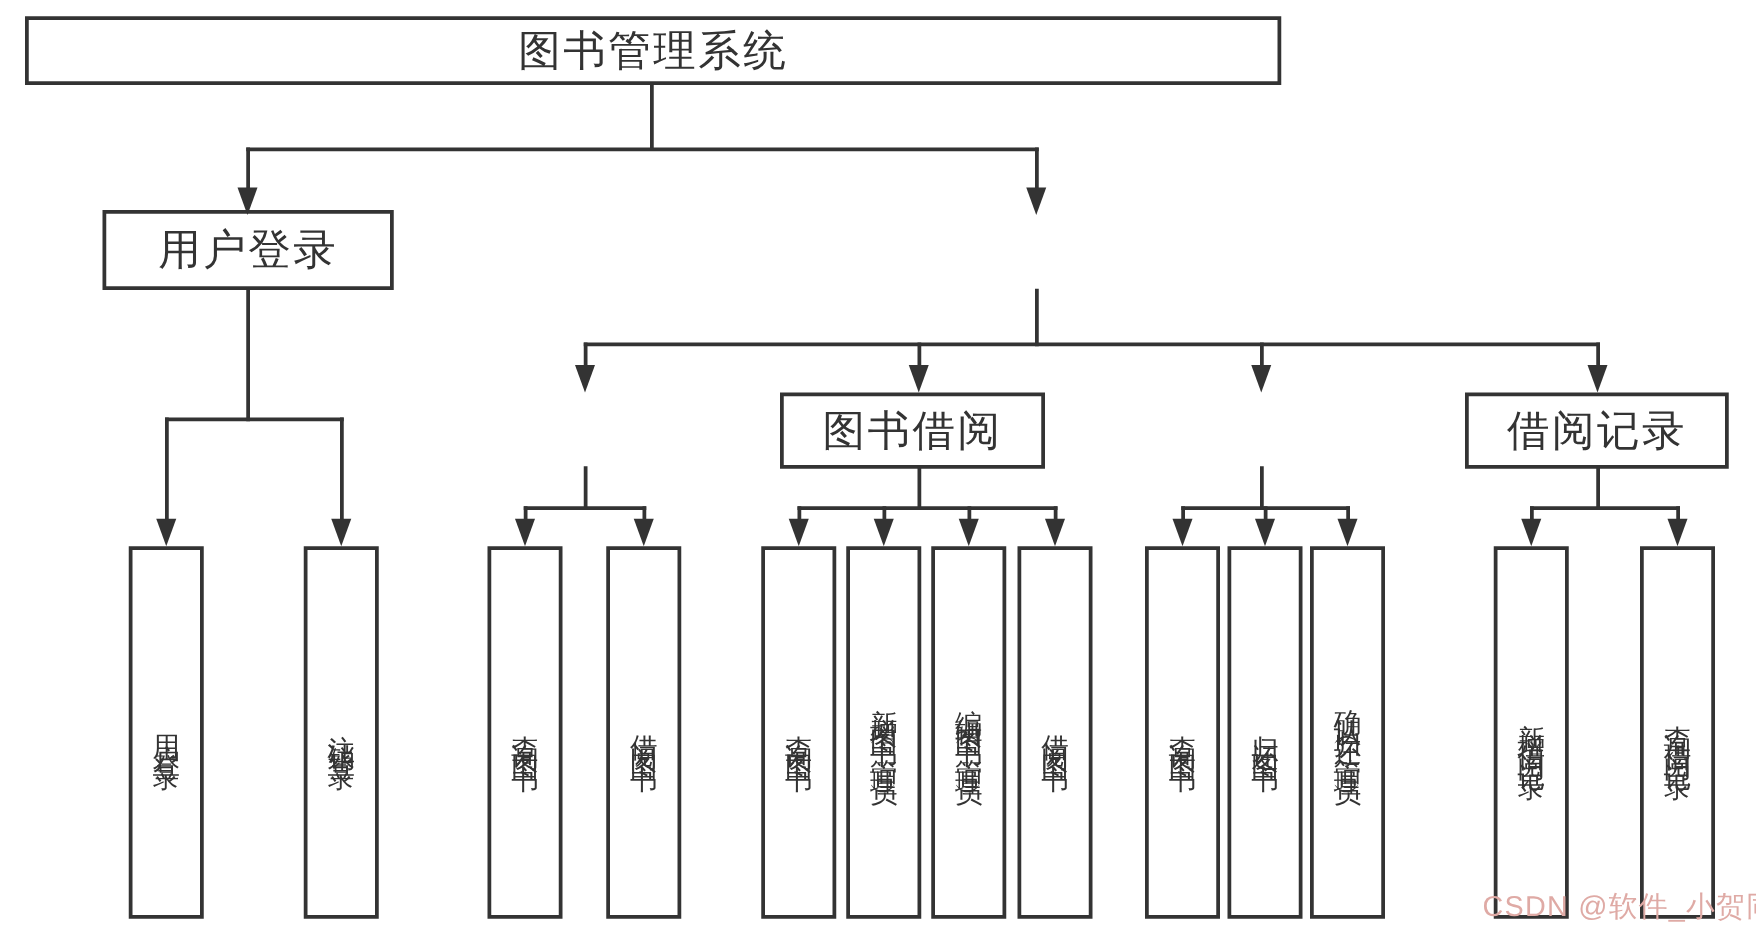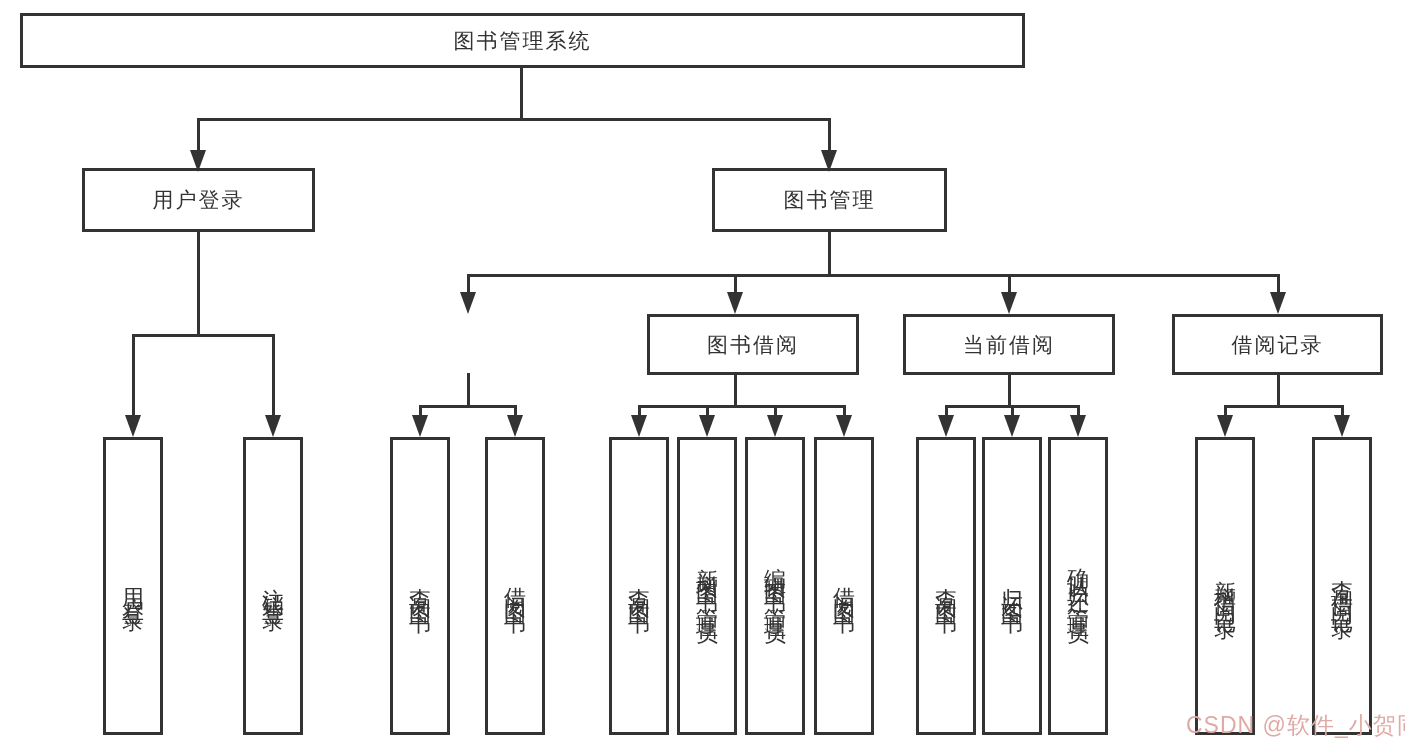--- a/index.html
+++ b/index.html
@@ -8,21 +8,21 @@
   html,body{margin:0;padding:0;background:#fff;}
   .canvas{
     position:relative; width:1405px; height:747px; background:var(--bg);
     font-family:"Liberation Sans", sans-serif; color:var(--text); overflow:hidden;
   }
   .box{
     position:absolute; box-sizing:border-box; background:#fff;
     border:3px solid var(--border);
     display:flex; align-items:center; justify-content:center;
   }
-  .hbox .lbl{ font-size:21px; letter-spacing:2px; white-space:nowrap; }
+  .hbox .lbl{ font-size:34px; letter-spacing:2px; white-space:nowrap; }
   .vbox .lbl{
     writing-mode:vertical-rl; font-size:22px; letter-spacing:8px;
     line-height:1; white-space:nowrap;
   }
   .ln{ position:absolute; background:var(--line); }
   .arrow{ position:absolute; width:16px; }
   .arrow .stem{
     position:absolute; left:6.5px; top:0; width:3px; height:calc(100% - 20px);
     background:var(--line); display:block;
   }
@@ -41,29 +41,23 @@
 
 <div class="canvas">
 
   <div class="box hbox" style="left:20px;top:13px;width:1005px;height:55px">
     <span class="lbl">图书管理系统</span>
   </div>
 
   <div class="box hbox" style="left:82px;top:168px;width:233px;height:64px">
     <span class="lbl">用户登录</span>
   </div>
-  <div class="box hbox" style="left:712px;top:168px;width:235px;height:64px">
-    <span class="lbl">图书管理</span>
-  </div>
-
-  <div class="box hbox" style="left:647px;top:314px;width:212px;height:61px">
+
+  <div class="box hbox" style="left:624px;top:314px;width:212px;height:61px">
     <span class="lbl">图书借阅</span>
-  </div>
-  <div class="box hbox" style="left:903px;top:314px;width:212px;height:61px">
-    <span class="lbl">当前借阅</span>
   </div>
   <div class="box hbox" style="left:1172px;top:314px;width:211px;height:61px">
     <span class="lbl">借阅记录</span>
   </div>
 
   <div class="box vbox" style="left:103px;top:437px;width:60px;height:298px">
     <span class="lbl">用户登录</span>
   </div>
   <div class="box vbox" style="left:243px;top:437px;width:60px;height:298px">
     <span class="lbl">注销登录</span>

